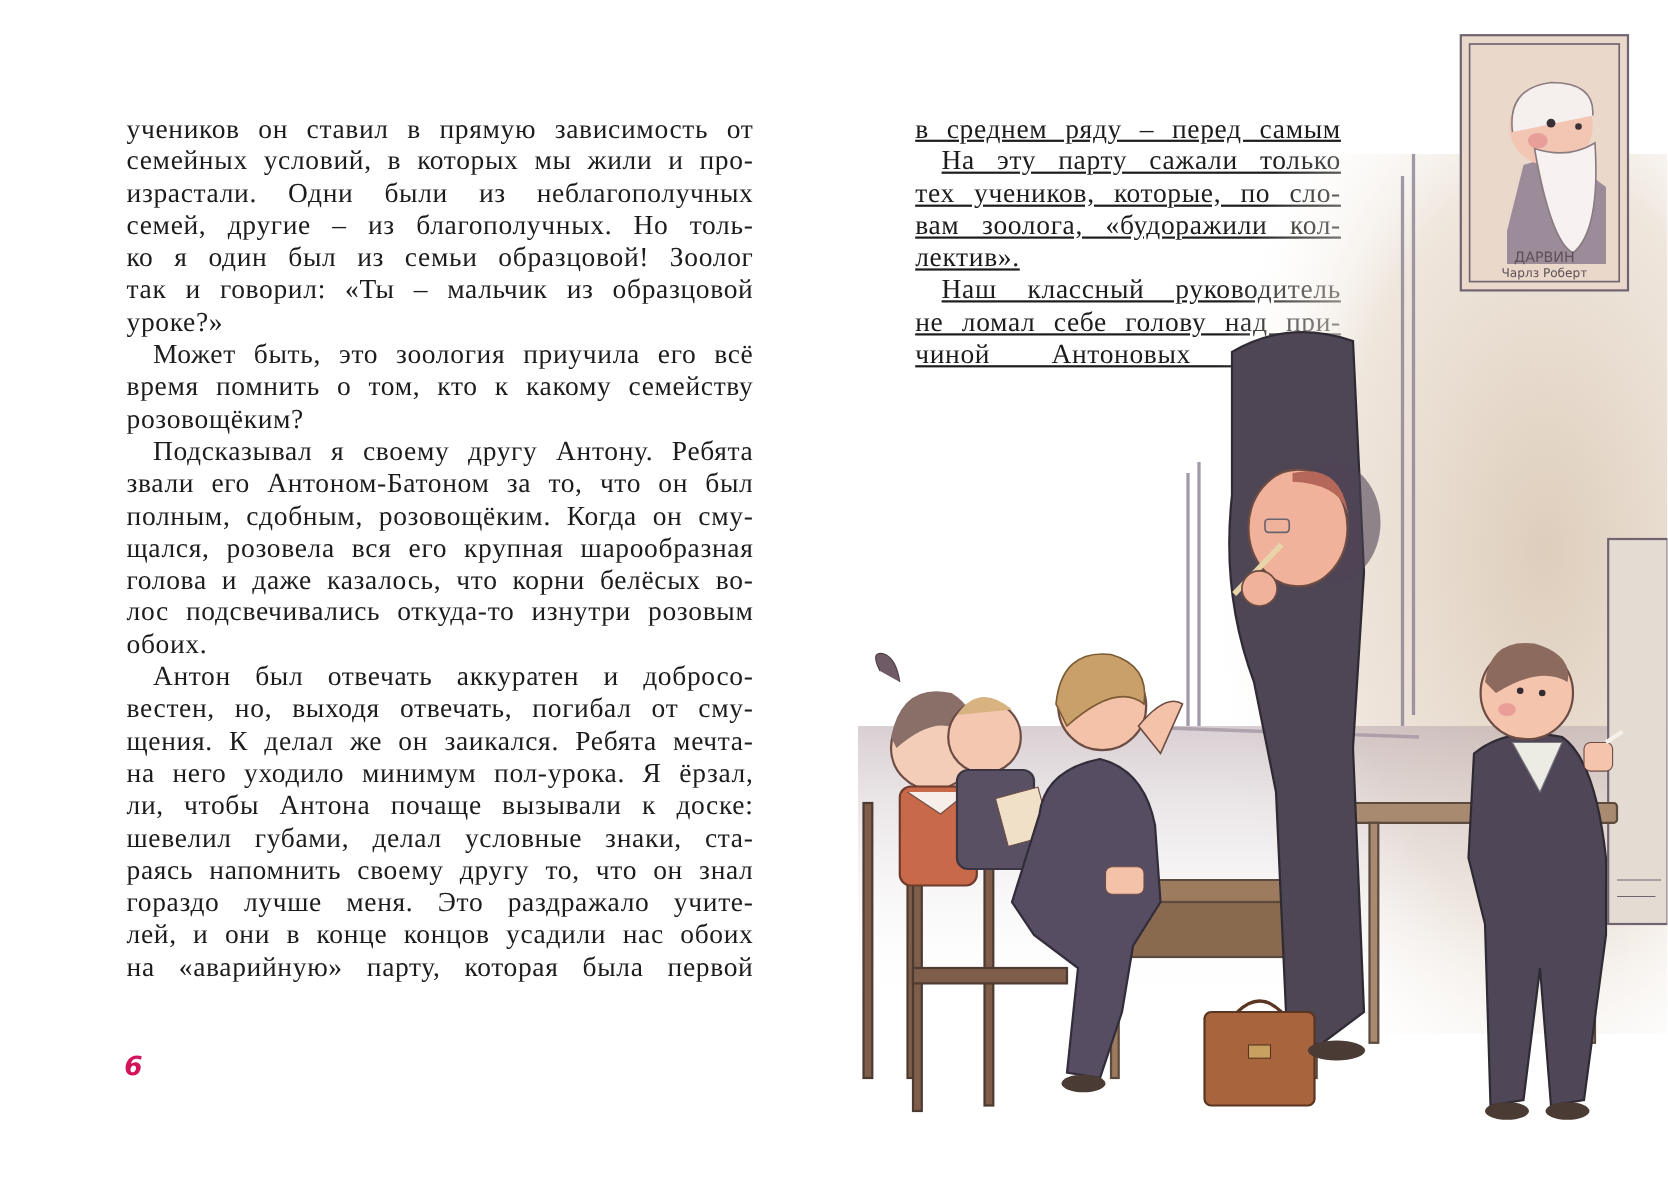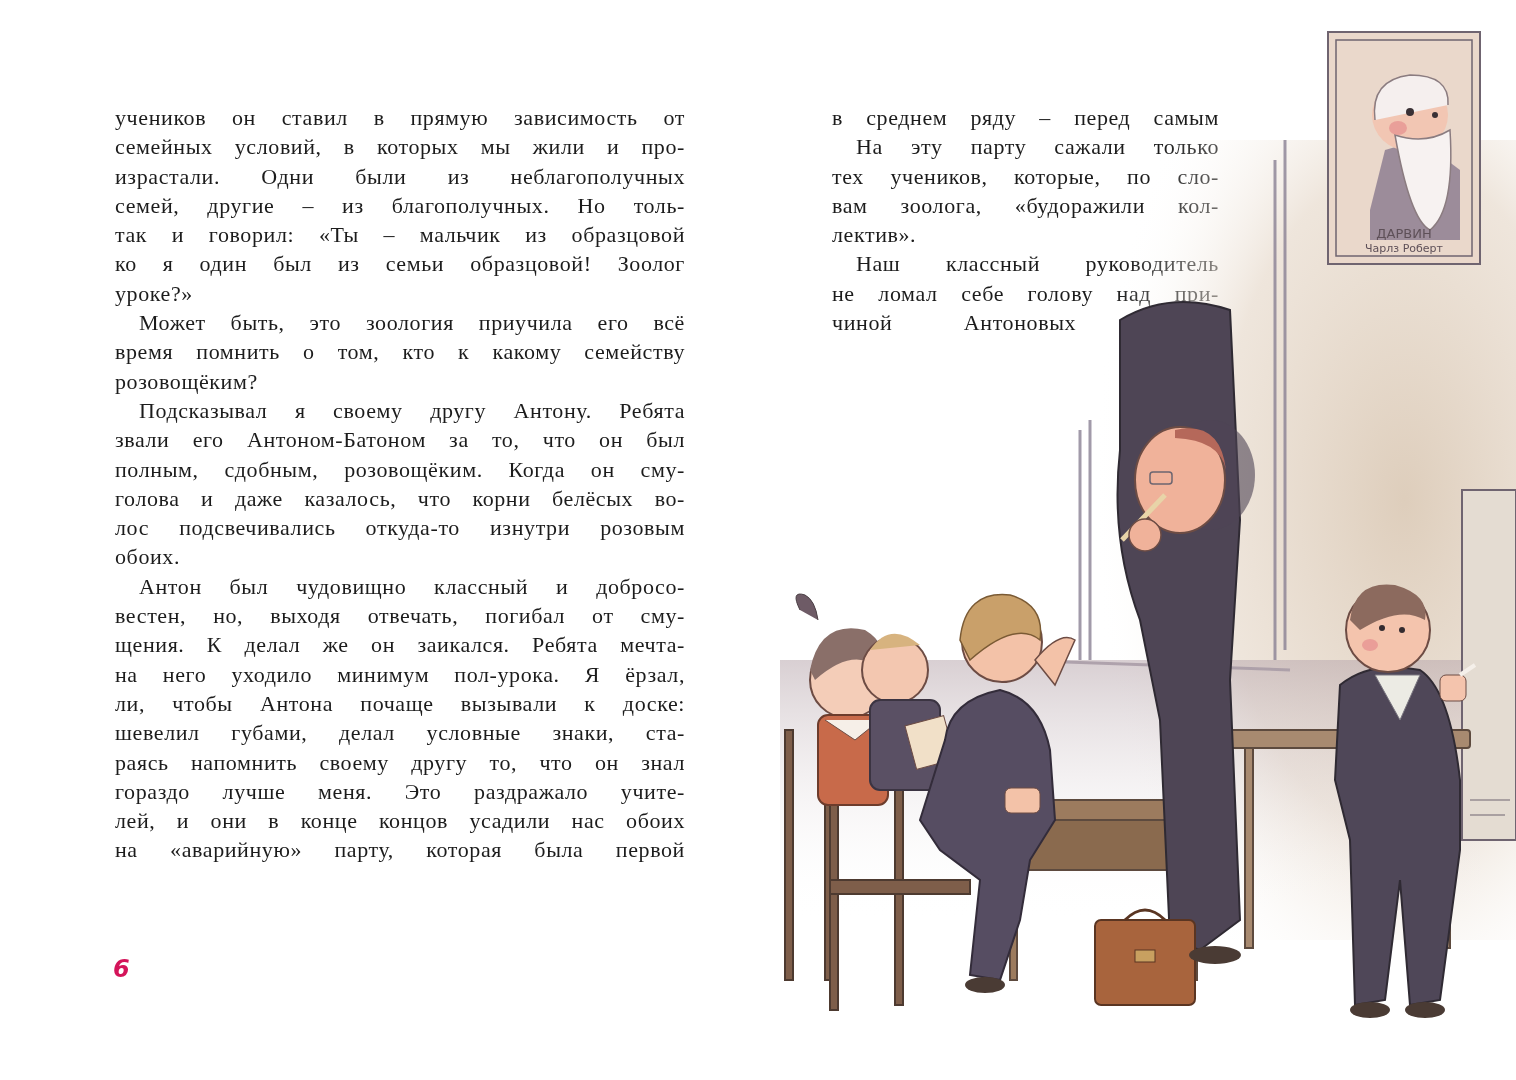--- a/index.html
+++ b/index.html
@@ -5,64 +5,65 @@
   html, body { margin: 0; padding: 0; }
   body {
     width: 1516px; height: 1080px; background: #ffffff;
     position: relative; overflow: hidden;
     font-family: "DejaVu Serif", "Liberation Serif", serif;
     color: #1c1c1c;
   }
   .page-text {
     position: absolute;
     font-family: "Liberation Serif", "DejaVu Serif", serif;
-    font-size: 22px;
+    font-size: 25px;
     line-height: 29.3px;
     letter-spacing: 0.6px;
     word-spacing: 2px;
   }
   .page-text .line {
     display: block;
     white-space: nowrap;
     text-align: justify;
     text-align-last: justify;
     height: 29.3px;
   }
   .page-text .line.last { text-align-last: left; }
   .page-text .line.indent { padding-left: 24px; }
   #left-column { left: 115px; top: 103px; width: 570px; }
-  #right-column { left: 832px; top: 103px; width: 387px; }
+  #right-column { left: 832px; top: 103px; width: 387px; text-decoration: underline; }
   #page-number {
     position: absolute; left: 113px; top: 955px;
     font-family: "DejaVu Sans", sans-serif; font-weight: bold; font-style: italic;
     font-size: 24px; color: #d4145a;
   }
   #illustration { position: absolute; left: 770px; top: 20px; width: 746px; height: 1010px; }
 </style>
 </head>
 <body>
 
 <div id="left-column" class="page-text">
     <span class="line">учеников он ставил в прямую зависимость от</span>
     <span class="line">семейных условий, в которых мы жили и про-</span>
     <span class="line">израстали. Одни были из неблагополучных</span>
     <span class="line">семей, другие – из благополучных. Но толь-</span>
+    <span class="line">ко я один был из семьи образцовой! Зоолог</span>
     <span class="line">так и говорил: «Ты – мальчик из образцовой</span>
-    <span class="line">ко я один был из семьи образцовой! Зоолог</span>
     <span class="line last">уроке?»</span>
     <span class="line indent">Может быть, это зоология приучила его всё</span>
     <span class="line">время помнить о том, кто к какому семейству</span>
     <span class="line last">розовощёким?</span>
     <span class="line indent">Подсказывал я своему другу Антону. Ребята</span>
     <span class="line">звали его Антоном-Батоном за то, что он был</span>
     <span class="line">полным, сдобным, розовощёким. Когда он сму-</span>
+    <span class="line">щался, розовела вся его крупная шарообразная</span>
     <span class="line">голова и даже казалось, что корни белёсых во-</span>
     <span class="line">лос подсвечивались откуда-то изнутри розовым</span>
     <span class="line last">обоих.</span>
-    <span class="line indent">Антон был чудовищно классный и добросо-</span>
+    <span class="line indent">Антон был отвечать аккуратен и добросо-</span>
     <span class="line">вестен, но, выходя отвечать, погибал от сму-</span>
     <span class="line">щения. К делал же он заикался. Ребята мечта-</span>
     <span class="line">на него уходило минимум пол-урока. Я ёрзал,</span>
     <span class="line">ли, чтобы Антона почаще вызывали к доске:</span>
     <span class="line">шевелил губами, делал условные знаки, ста-</span>
     <span class="line">раясь напомнить своему другу то, что он знал</span>
     <span class="line">гораздо лучше меня. Это раздражало учите-</span>
     <span class="line">лей, и они в конце концов усадили нас обоих</span>
     <span class="line">на «аварийную» парту, которая была первой</span>
   </div>

